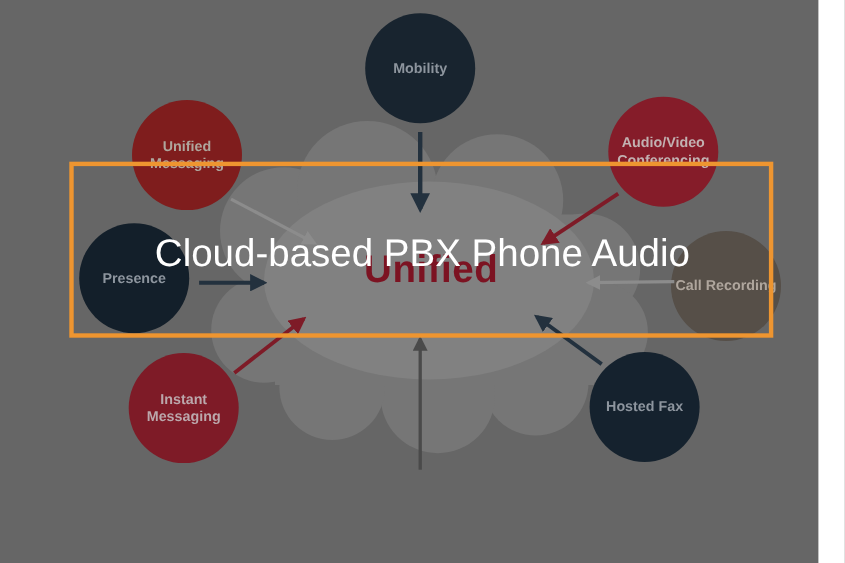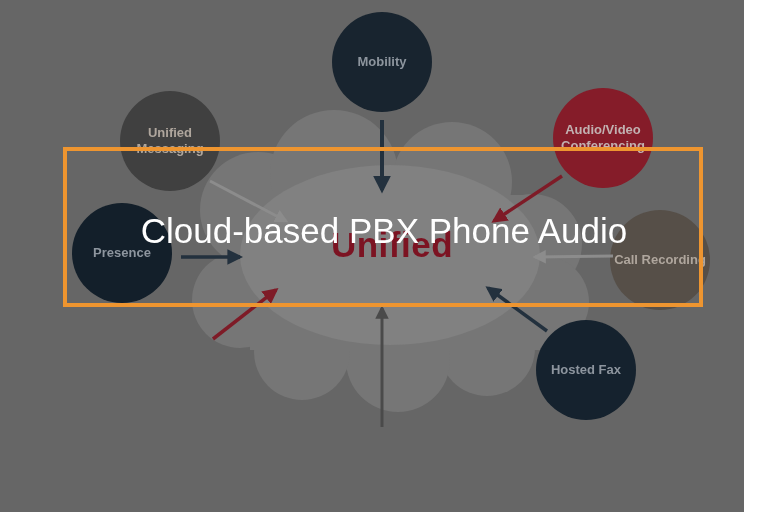--- a/index.html
+++ b/index.html
@@ -49,36 +49,39 @@
       <circle cx="240" cy="300" r="48"></circle>
       <rect x="250" y="195" width="290" height="155"></rect>
     </g>
     <ellipse cx="390" cy="255" rx="150" ry="90" style="fill: rgb(129, 129, 129);"></ellipse>
   </svg>
 
   <div class="node" style="left: 332px; top: 12px; background-color: rgb(24, 36, 47);">
     <span style="color: rgb(141, 149, 158);">Mobility</span>
   </div>
 
-  <div class="node" style="left: 120px; top: 91px; background-color: #404040;">
+  <div class="node" style="left: 120px; top: 91px; background-color: #7f1d1d;">
     <span style="color: rgb(175, 166, 157);">Unified Messaging</span>
   </div>
 
   <div class="node" style="left: 553px; top: 88px; background-color: rgb(133, 28, 41);">
     <span style="color: rgb(194, 177, 177);">Audio/Video Conferencing</span>
   </div>
 
   <div class="node" style="left: 72px; top: 203px; background-color: rgb(19, 31, 42);">
     <span style="color: rgb(141, 149, 158);">Presence</span>
   </div>
 
   <div class="node" style="left: 610px; top: 210px; background-color: rgb(86, 79, 72);">
     <span style="color: rgb(175, 166, 157);">Call Recording</span>
   </div>
 
+  <div class="node" style="left: 117px; top: 321px; background-color: rgb(126, 27, 39);">
+    <span style="color: rgb(187, 167, 171);">Instant Messaging</span>
+  </div>
 
   <div class="node" style="left: 536px; top: 320px; background-color: rgb(21, 34, 46);">
     <span style="color: rgb(141, 149, 158);">Hosted Fax</span>
   </div>
 
 
   <svg class="arrows-svg">
     <defs>
       <marker id="m-navy" viewBox="0 0 10 10" refX="8" refY="5" markerWidth="4.5" markerHeight="4.5" orient="auto-start-reverse">
         <path d="M0,0 L10,5 L0,10 z" style="fill: rgb(35, 49, 62);"></path>

